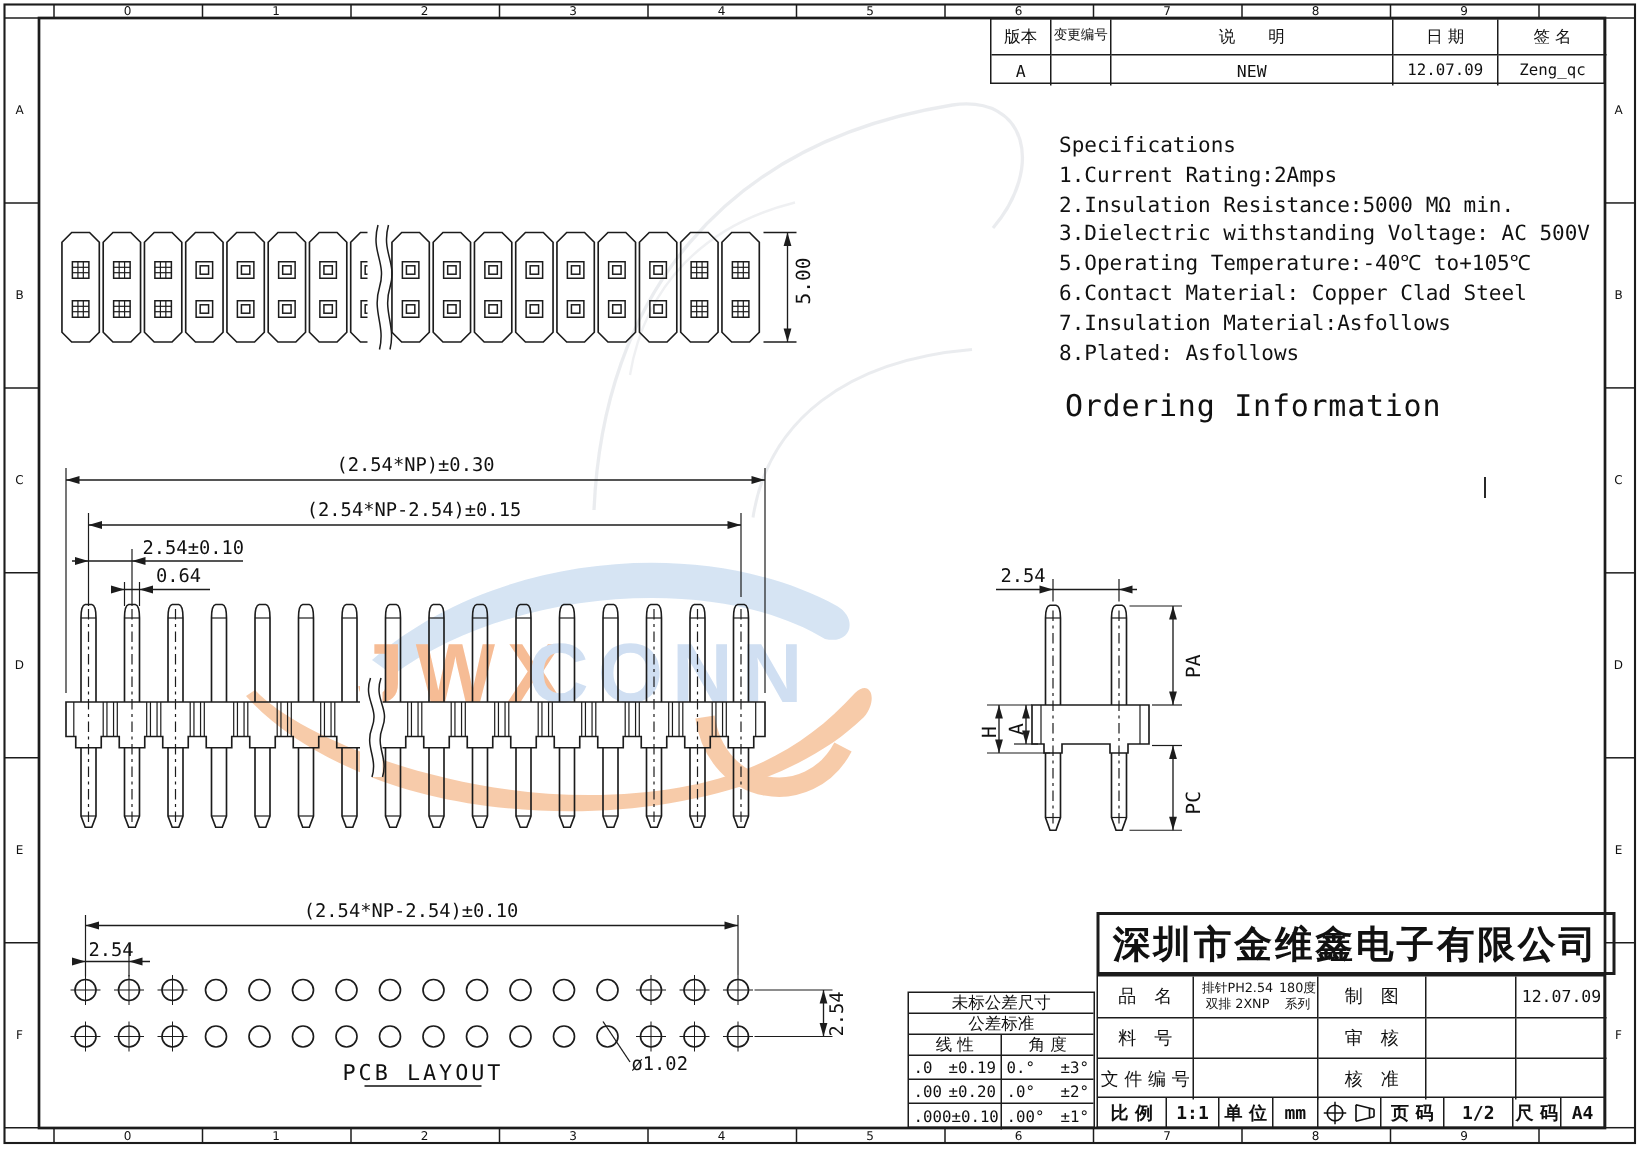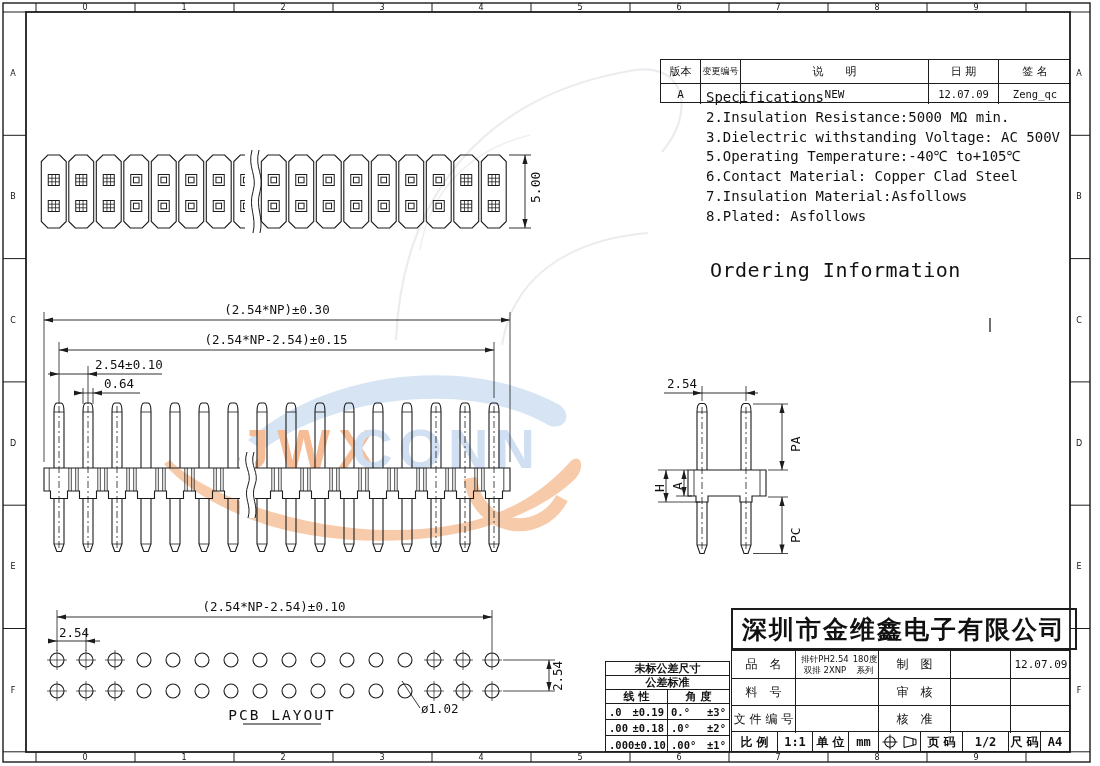--- a/index.html
+++ b/index.html
@@ -2,21 +2,21 @@
 <html><head>
 <meta charset="utf-8">
 <style>
   html,body{margin:0;padding:0;background:#fff;}
   #sheet{position:relative;width:1100px;height:766px;background:#ffffff;overflow:hidden;
          font-family:"DejaVu Sans",sans-serif;color:#111;}
   #draw{position:absolute;left:0;top:0;}
   .ov{position:absolute;box-sizing:border-box;}
   
   .rtable{display:grid;grid-template-columns:40px 40px 188px 70px 72px;grid-template-rows:24px 20px;
-          border:1.6px solid #1c1c1c;font-size:11px;margin-top:47px;}
+          border:1.6px solid #1c1c1c;font-size:11px;}
   .rtable .c{border-right:1.2px solid #1c1c1c;border-bottom:1.2px solid #1c1c1c;display:flex;align-items:center;justify-content:center;text-align:center;}
   .rtable .c.last{border-right:none}.rtable .c.bot{border-bottom:none}
   .rtable .small{font-size:9px;line-height:1.05;}
   .mono{font-family:"DejaVu Sans Mono",monospace;}
   
   .specs div{font-family:"DejaVu Sans Mono",monospace;font-size:14px;line-height:19.8px;white-space:pre;}
   .ordering{font-family:"DejaVu Sans Mono",monospace;font-size:20px;letter-spacing:.5px;}
   
   .company{border:2px solid #1c1c1c;display:flex;align-items:center;justify-content:center;
            font-size:25px;font-weight:bold;letter-spacing:2px;white-space:nowrap;}
@@ -554,20 +554,21 @@
     <div class="c last">签 名</div>
     <div class="c bot mono">A</div>
     <div class="c bot"></div>
     <div class="c bot mono">NEW</div>
     <div class="c bot mono" style="font-size:10.5px">12.07.09</div>
     <div class="c bot last mono" style="font-size:10.5px">Zeng_qc</div>
   </div>
 
   <div class="ov specs" style="left:706px;top:76px;margin-top:12px;">
     <div>Specifications</div>
+    <div>1.Current Rating:2Amps</div>
     <div>2.Insulation Resistance:5000 MΩ min.</div>
     <div>3.Dielectric withstanding Voltage: AC 500V</div>
     <div>5.Operating Temperature:-40℃ to+105℃</div>
     <div>6.Contact Material: Copper Clad Steel</div>
     <div>7.Insulation Material:Asfollows</div>
     <div>8.Plated: Asfollows</div>
   </div>
 
   <div class="ov ordering" style="left:710px;top:258px;">Ordering Information</div>
 
@@ -608,37 +609,37 @@
         <line x1="10" y1="1.5" x2="10" y2="16.5" stroke="#111" stroke-width="1"></line>
         <path d="M24,3.5 L36,6.5 M24,14.5 L36,11.5 M24,3.5 L24,14.5 M36,6.5 L36,11.5 M33,5.8 L33,12.2" fill="none" stroke="#111" stroke-width="1.1"></path>
       </svg>
     </div>
     <div class="c bot">页 码</div>
     <div class="c bot mono">1/2</div>
     <div class="c bot">尺 码</div>
     <div class="c bot last mono">A4</div>
   </div>
 
-  <div class="ov ttol" style="left:605px;top:661px;width:125px;height:91px;font-weight:bold;">
+  <div class="ov ttol" style="left:605px;top:661px;width:125px;height:91px;">
     <div class="c span2">未标公差尺寸</div>
     <div class="c span2">公差标准</div>
     <div class="c">线 性</div>
     <div class="c nr">角 度</div>
 
     <div class="c pair">
         <span>.0</span>
         <span>±0.19</span>
       </div>
     <div class="c pair nr">
         <span>0.°</span>
         <span>±3°</span>
       </div>
     <div class="c pair">
         <span>.00</span>
-        <span>±0.18</span>
+        <span>±0.20</span>
       </div>
     <div class="c pair nr">
         <span>.0°</span>
         <span>±2°</span>
       </div>
     <div class="c pair nb">
         <span>.000</span>
         <span>±0.10</span>
       </div>
     <div class="c pair nb nr">

